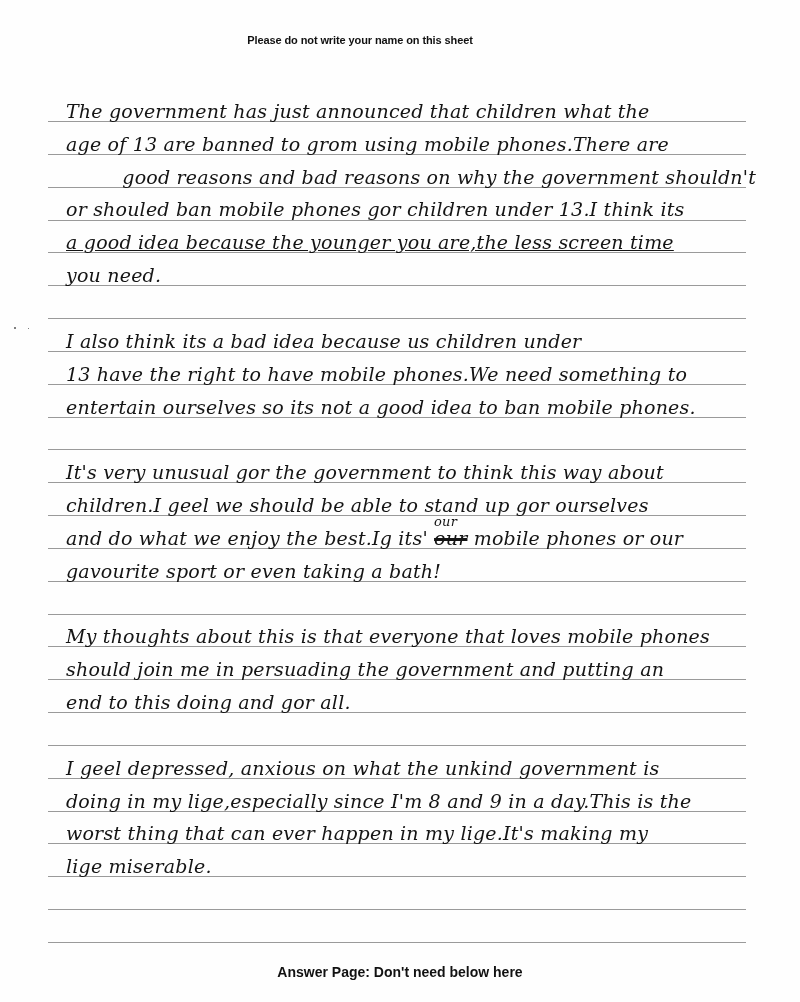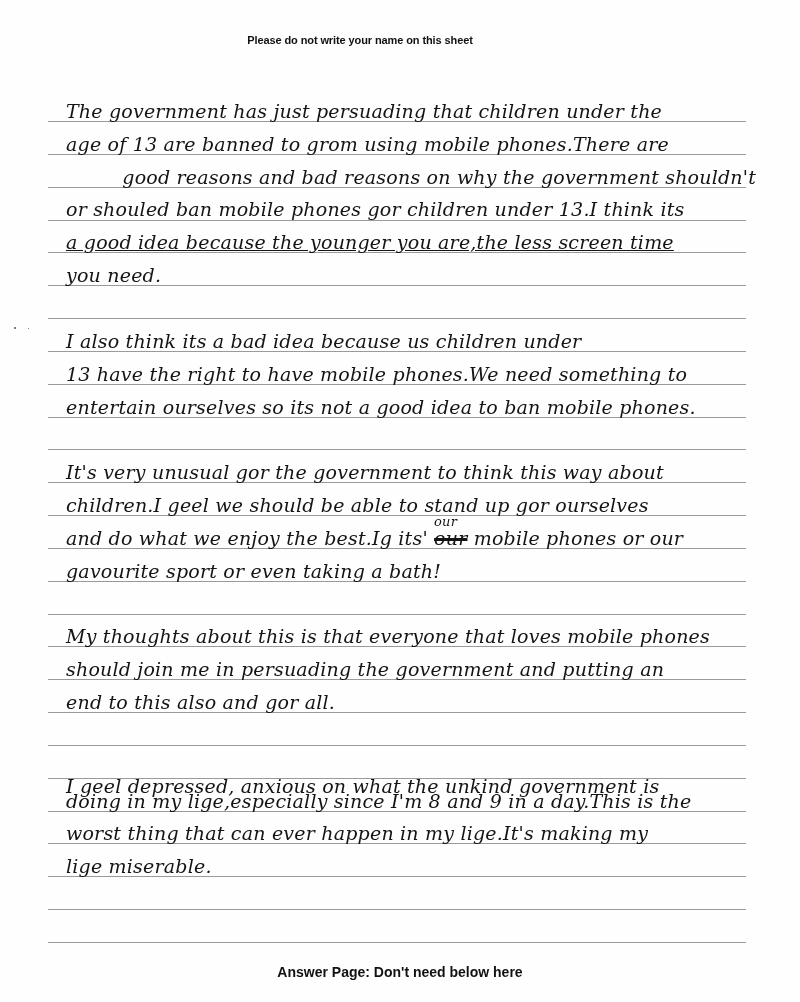--- a/index.html
+++ b/index.html
@@ -60,37 +60,37 @@
       <div class="rule" style="top: 712px; border-top-color: rgb(154, 154, 154);"></div>
       <div class="rule" style="top: 745px; border-top-color: rgb(154, 154, 154);"></div>
       <div class="rule" style="top: 778px; border-top-color: rgb(154, 154, 154);"></div>
       <div class="rule" style="top: 811px; border-top-color: rgb(154, 154, 154);"></div>
       <div class="rule" style="top: 843px; border-top-color: rgb(154, 154, 154);"></div>
       <div class="rule" style="top: 876px; border-top-color: rgb(154, 154, 154);"></div>
       <div class="rule" style="top: 909px; border-top-color: rgb(154, 154, 154);"></div>
       <div class="rule" style="top: 942px; border-top-color: rgb(154, 154, 154);"></div>
     </div>
   <div id="essay">
-      <div class="hw-line" style="top: 96px;">The government has just persuading that children under the</div>
+      <div class="hw-line" style="top: 96px;">The government has just announced that children what the</div>
       <div class="hw-line" style="top: 129px;">age of 13 are banned to grom using mobile phones.There are</div>
       <div class="hw-line" style="top: 162px; text-align: right;">good reasons and bad reasons on why the government shouldn't</div>
       <div class="hw-line" style="top: 194px;">or shouled ban mobile phones gor children under 13.I think its</div>
       <div class="hw-line" style="top: 227px; text-decoration: underline;">a good idea because the younger you are,the less screen time</div>
       <div class="hw-line" style="top: 260px;">you need.</div>
       <div class="hw-line" style="top: 326px;">I also think its a bad idea because us children under</div>
       <div class="hw-line" style="top: 359px;">13 have the right to have mobile phones.We need something to</div>
       <div class="hw-line" style="top: 392px;">entertain ourselves so its not a good idea to ban mobile phones.</div>
       <div class="hw-line" style="top: 457px;">It's very unusual gor the government to think this way about</div>
       <div class="hw-line" style="top: 490px;">children.I geel we should be able to stand up gor ourselves</div>
       <div class="hw-line" style="top: 523px;">and do what we enjoy the best.Ig its' <span style="position: relative;"><span class="strike">our</span><span class="insert" style="left: 0px; top: -20px;">our</span></span> mobile phones or our</div>
       <div class="hw-line" style="top: 556px;">gavourite sport or even taking a bath!</div>
       <div class="hw-line" style="top: 621px;">My thoughts about this is that everyone that loves mobile phones</div>
       <div class="hw-line" style="top: 654px;">should join me in persuading the government and putting an</div>
-      <div class="hw-line" style="top: 687px;">end to this also and gor all.</div>
-      <div class="hw-line" style="top: 771px;">I geel depressed, anxious on what the unkind government is</div>
+      <div class="hw-line" style="top: 687px;">end to this doing and gor all.</div>
+      <div class="hw-line" style="top: 753px;">I geel depressed, anxious on what the unkind government is</div>
       <div class="hw-line" style="top: 786px;">doing in my lige,especially since I'm 8 and 9 in a day.This is the</div>
       <div class="hw-line" style="top: 818px;">worst thing that can ever happen in my lige.It's making my</div>
       <div class="hw-line" style="top: 851px;">lige miserable.</div>
     </div>
 
   <div class="footer-note">Answer Page: Don't need below here</div>
 
   <span class="speck" style="left:14px; top:327px;"></span>
   <span class="speck" style="left:28px; top:328px; width:1px; height:1px;"></span>
 </div>

